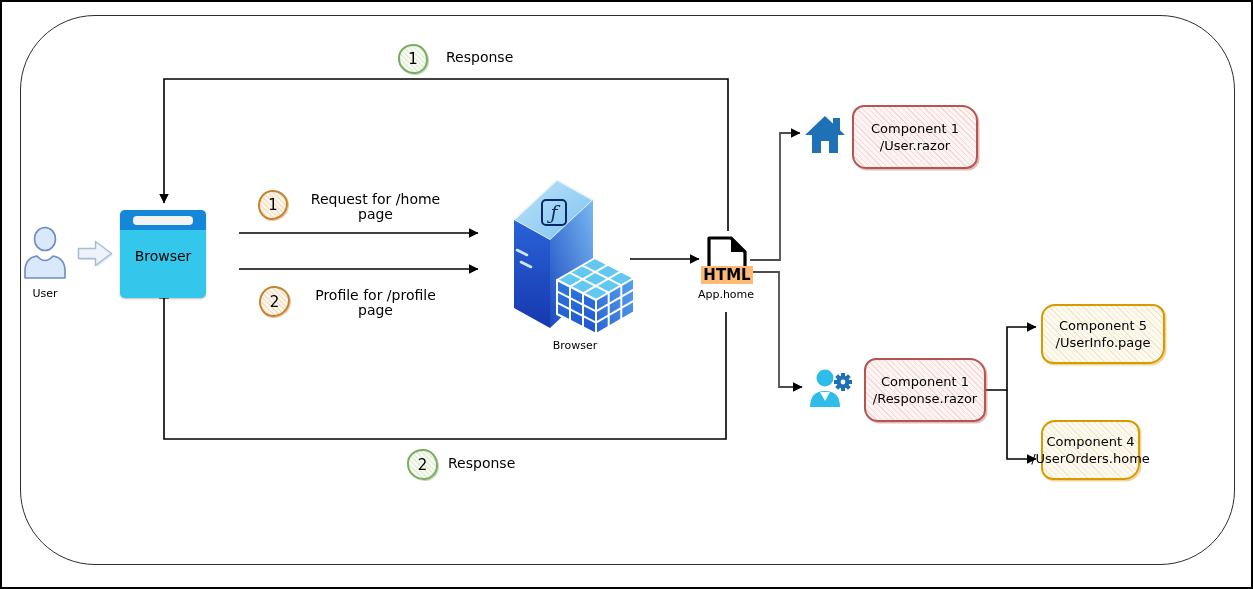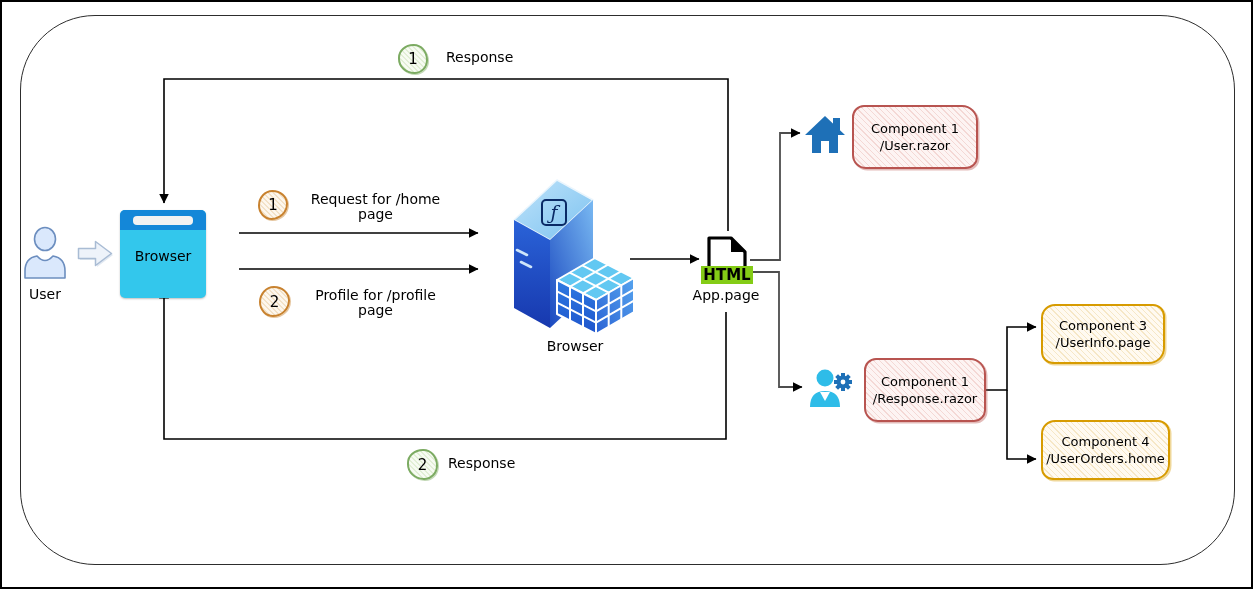--- a/index.html
+++ b/index.html
@@ -8,21 +8,21 @@
     border:2px solid #000;box-sizing:border-box;overflow:hidden;
     font-family:"DejaVu Sans","Liberation Sans",sans-serif;color:#000;
   }
   .abs{position:absolute;}
   .rounded-frame{
     left:18px;top:13px;width:1215px;height:550px;
     border:1px solid #2d2d2d;border-radius:75px;box-sizing:border-box;
   }
   .lbl{font-size:14px;line-height:15px;white-space:nowrap;}
   .ctr{text-align:center;}
-  .lbl14{font-size:14px;line-height:16px;white-space:nowrap;}
+  .lbl14{font-size:11px;line-height:16px;white-space:nowrap;}
 
   
   .browser{left:118px;top:208px;width:86px;height:88px;border-radius:5px;
     background:#33c7ec;box-shadow:0 1px 2px rgba(0,0,0,.25);}
   .browser-bar{position:absolute;left:0;top:0;width:100%;height:20px;
     background:#1487d8;border-radius:5px 5px 0 0;}
   .browser-address{position:absolute;left:13px;top:6px;width:60px;height:9px;
     background:#f2f2f2;border-radius:4px;}
   .browser-label{position:absolute;left:0;top:20px;width:100%;height:52px;
     display:flex;align-items:center;justify-content:center;font-size:14px;}
@@ -42,21 +42,21 @@
   
   .comp-box{display:flex;flex-direction:column;align-items:center;justify-content:center;
     font-size:13px;line-height:17px;text-align:right;box-sizing:border-box;}
   .comp-red{border:2px solid #b85450;border-radius:12px 16px 12px 14px;
     background:repeating-linear-gradient(45deg,#fdf4f3 0 3px,#f4d8d5 3px 4px);
     box-shadow:1.5px 1.5px 0 0 rgba(184,84,80,.4);}
   .comp-orange{border:2px solid #d79b00;border-radius:14px 12px 16px 12px;
     background:repeating-linear-gradient(45deg,#fffaf1 0 3px,#f6e7c6 3px 4px);
     box-shadow:1.5px 1.5px 0 0 rgba(215,155,0,.4);}
 
-  .html-word{font-size:15px;font-weight:bold;background:#84cc16;padding:0 1px;}
+  .html-word{font-size:15px;font-weight:bold;background:#fdba74;padding:0 1px;}
 </style>
 </head>
 <body>
 
 <div class="canvas">
 
   <div class="abs rounded-frame"></div>
 
   <svg class="abs" style="left:0;top:0" width="1253" height="589">
     <defs>
@@ -158,21 +158,21 @@
              M63,112.7 L63,146.7 M76,119.3 L76,153.3 M50,117.3 L89,137.3 M50,128.7 L89,148.7
              M101.7,118.7 L101.7,152.7 M114.3,111.3 L114.3,145.3 M89,137.3 L127,115.3 M89,148.7 L127,126.7" stroke="#fff" stroke-width="2" fill="none"></path>
   </svg>
   <div class="abs lbl14 ctr" style="left:518px;top:336px;width:110px">Browser</div>
 
   <svg class="abs" style="left:702px;top:233px" width="46" height="42">
     <path d="M5,3 H27 L41,17 V39 H5 Z" fill="#fff" stroke="#000" stroke-width="3.2" stroke-linejoin="round"></path>
     <polygon points="27,3 41,17 27,17" fill="#000"></polygon>
   </svg>
   <div class="abs html-word ctr" style="left:699px;top:264px;width:50px">HTML</div>
-  <div class="abs lbl14 ctr" style="left:686px;top:285px;width:76px">App.page</div>
+  <div class="abs lbl14 ctr" style="left:686px;top:285px;width:76px">App.home</div>
 
   <svg class="abs" style="left:803px;top:113px" width="40" height="39">
     <rect x="28" y="3" width="7" height="12" fill="#1e70b7"></rect>
     <polygon points="20,1 0,20 7,20 7,38 16,38 16,26 24,26 24,38 33,38 33,20 40,20" fill="#1e70b7"></polygon>
   </svg>
 
   <div class="abs comp-box comp-red" style="left:850px;top:103px;width:126px;height:64px">
     <div>Component 1</div>
     <div>/User.razor</div>
   </div>
@@ -192,22 +192,22 @@
     <path d="M2,40 Q2,24 17,24 Q32,24 32,40 Z" fill="#2ebce8"></path>
     <polygon points="12,25 22,25 17,34" fill="#fff"></polygon>
   </svg>
 
   <div class="abs comp-box comp-red" style="left:862px;top:356px;width:122px;height:64px">
     <div>Component 1</div>
     <div>/Response.razor</div>
   </div>
 
   <div class="abs comp-box comp-orange" style="left:1039px;top:302px;width:124px;height:60px">
-    <div>Component 3</div>
+    <div>Component 5</div>
     <div>/UserInfo.page</div>
   </div>
 
-  <div class="abs comp-box comp-orange" style="left:1039px;top:418px;width:129px;height:60px">
+  <div class="abs comp-box comp-orange" style="left:1039px;top:418px;width:99px;height:60px">
     <div>Component 4</div>
     <div>/UserOrders.home</div>
   </div>
 
 </div>
 
 </body></html>

